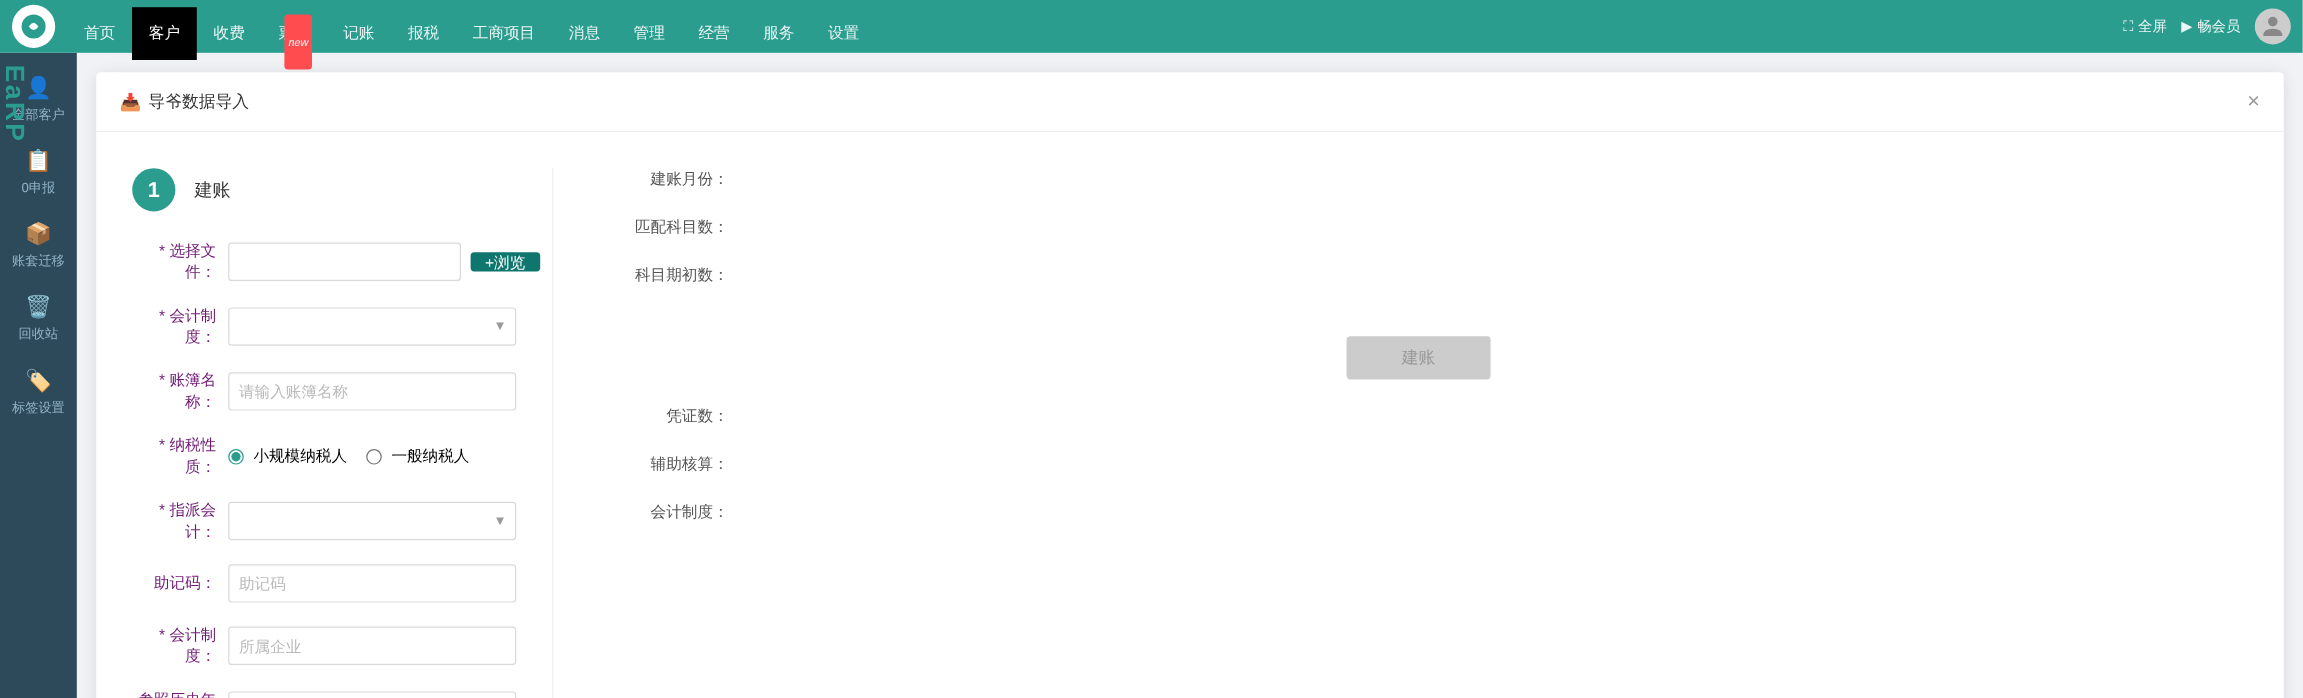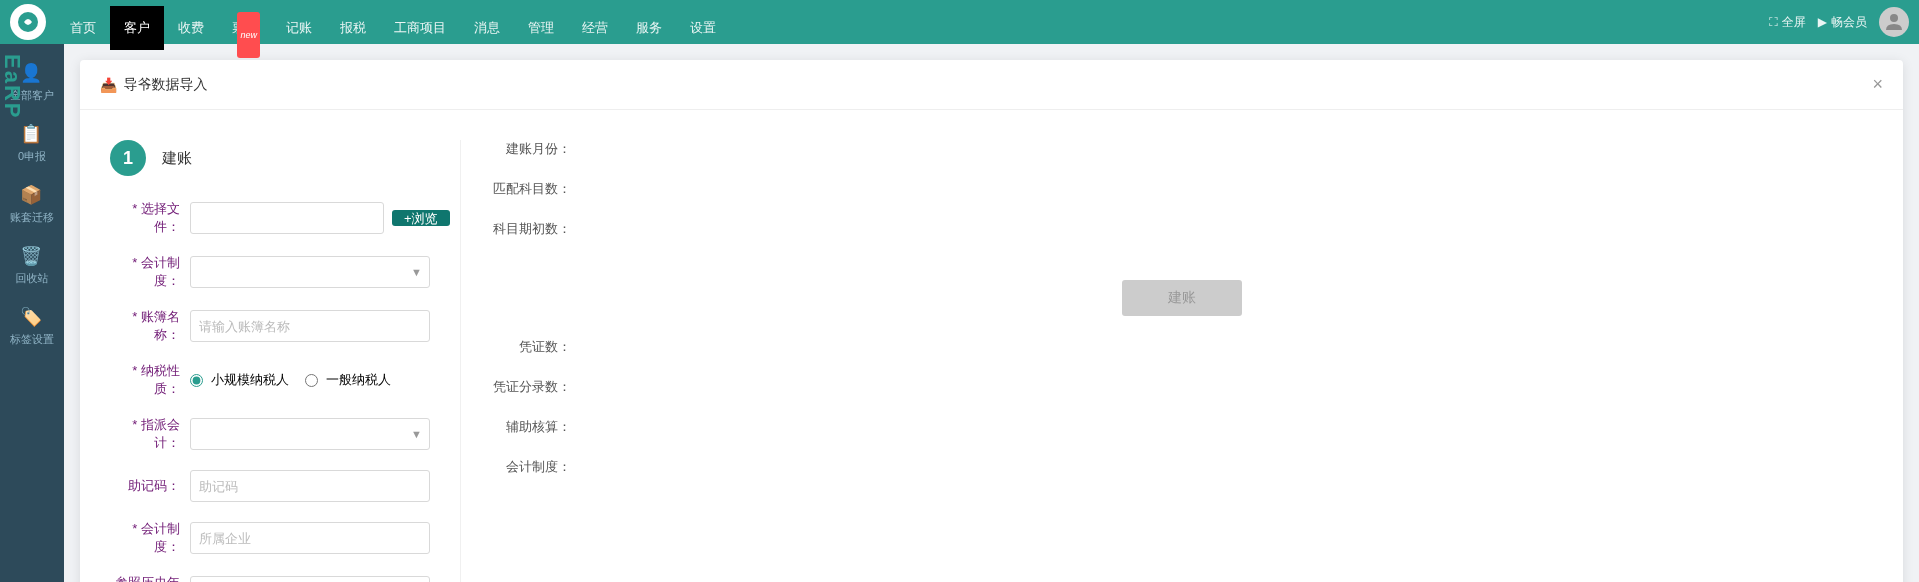--- a/index.html
+++ b/index.html
@@ -129,21 +129,21 @@
 
     
     .info-section {
       flex: 1; padding: 0 30px; border-left: 1px solid #f0f0f0;
     }
     .info-row {
       display: flex; align-items: center; margin-bottom: 22px;
     }
     .info-label {
       width: 90px; text-align: right; padding-right: 10px;
-      color: #555; font-size: 13px; flex-shrink: 0;
+      color: #555; font-size: 13px; flex-shrink: 0; margin-left: 36px;
     }
     .info-value {
       color: #333; font-size: 13px;
     }
 
     
     .build-btn-area { display: flex; justify-content: center; padding: 20px 0 0; }
     .build-btn {
       width: 120px; height: 36px; background: #ccc; color: #999;
       border: none; border-radius: 3px; font-size: 14px; cursor: not-allowed;
@@ -347,24 +347,20 @@
 
           <div class="build-btn-area">
             <button class="build-btn" disabled="">建账</button>
           </div>
 
           <div class="info-row" style="margin-top: 22px;">
             <span class="info-label">凭证数：</span>
             <span class="info-value"></span>
           </div>
           <div class="info-row">
-            <span class="info-label">凭证分录数：</span>
-            <span class="info-value"></span>
-          </div>
-          <div class="info-row">
             <span class="info-label">辅助核算：</span>
             <span class="info-value"></span>
           </div>
           <div class="info-row">
             <span class="info-label">会计制度：</span>
             <span class="info-value"></span>
           </div>
         </div>
 
       </div>

